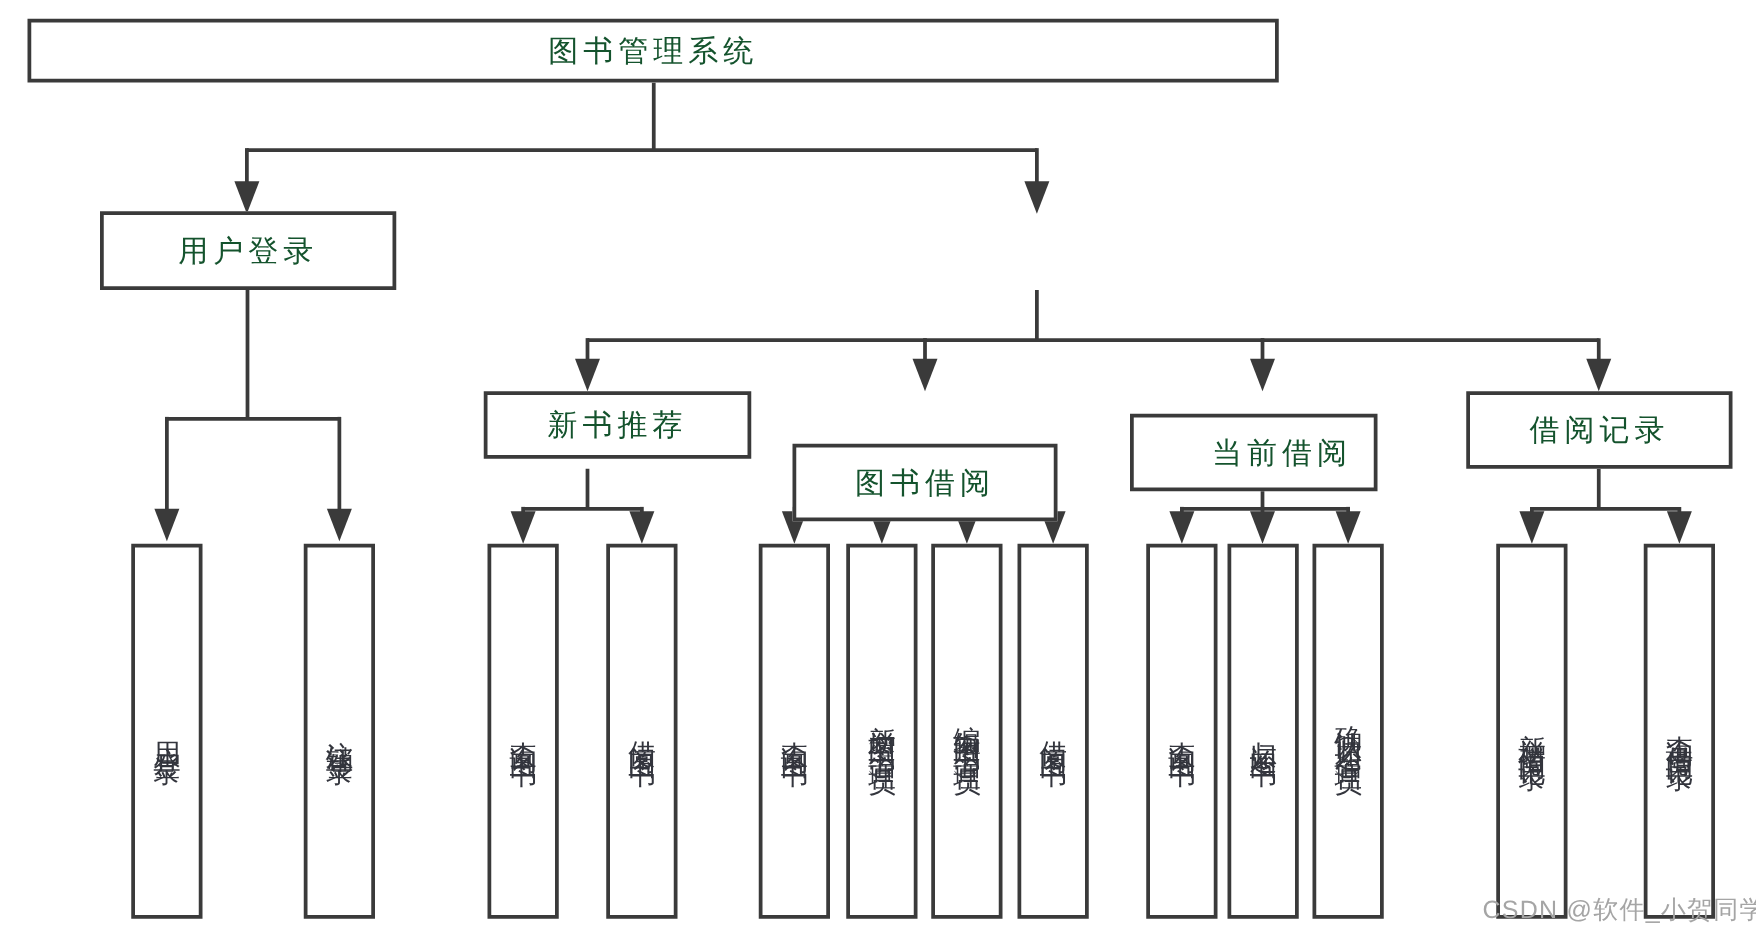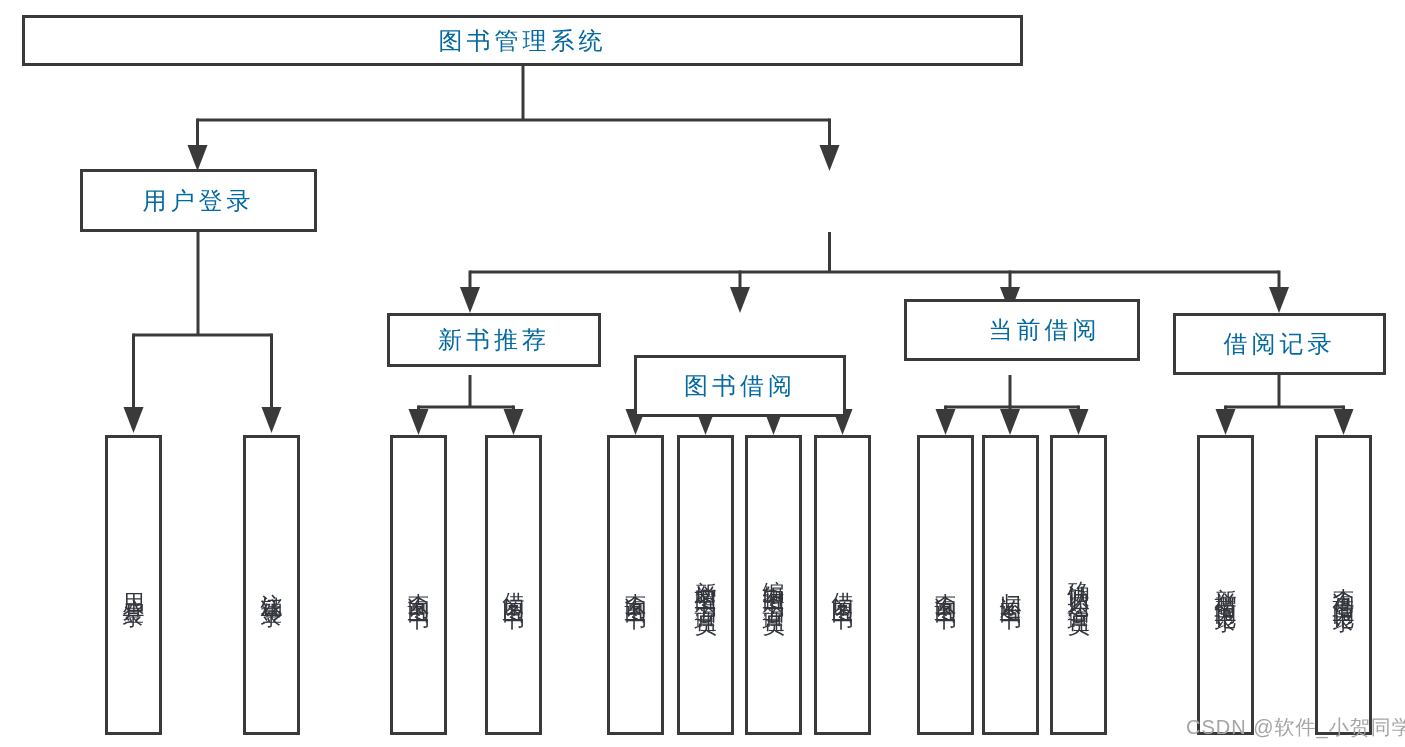--- a/index.html
+++ b/index.html
@@ -22,21 +22,21 @@
     z-index: 1;
   }
   .node {
     position: absolute;
     box-sizing: border-box;
     background: #ffffff;
     border: 3px solid #3a3a3a;
     display: flex;
     align-items: center;
     justify-content: center;
-    color: #0369a1;
+    color: #14532d;
     z-index: 2;
   }
   .node.h-label {
     font-size: 24px;
     letter-spacing: 4px;
     white-space: nowrap;
   }
   .node.title-box { font-size: 24px; }
   .leaf {
     position: absolute;
@@ -59,21 +59,21 @@
     color: #33353d;
     line-height: 1;
     white-space: nowrap;
   }
   
   #b-root { left: 22px;  top: 15px;  width: 1001px; height: 51px; }
   #b-l1a  { left: 80px;  top: 169px; width: 237px;  height: 63px; }
   #b-l1b  { left: 712px; top: 169px; width: 235px;  height: 63px; }
   #b-l2a  { left: 363px; top: 313px; width: 214px;  height: 54px; margin-left: 24px; }
   #b-l2b  { left: 634px; top: 313px; width: 212px;  height: 62px; margin-top: 42px; }
-  #b-l2c  { left: 904px; top: 299px; width: 236px;  height: 62px; padding-left: 45px; }
+  #b-l2c  { left: 904px; top: 331px; width: 198px;  height: 62px; padding-left: 45px; }
   #b-l2d  { left: 1173px; top: 313px; width: 213px; height: 62px; }
   #f-g1a { left: 105px; }  #f-g1b { left: 243px; }
   #f-g2a { left: 390px; }  #f-g2b { left: 485px; }
   #f-g3a { left: 607px; }  #f-g3b { left: 677px; }
   #f-g3c { left: 745px; }  #f-g3d { left: 814px; }
   #f-g4a { left: 917px; }  #f-g4b { left: 982px; }
   #f-g4c { left: 1050px; }
   #f-g5a { left: 1197px; } #f-g5b { left: 1315px; }
   .watermark {
     position: absolute;

